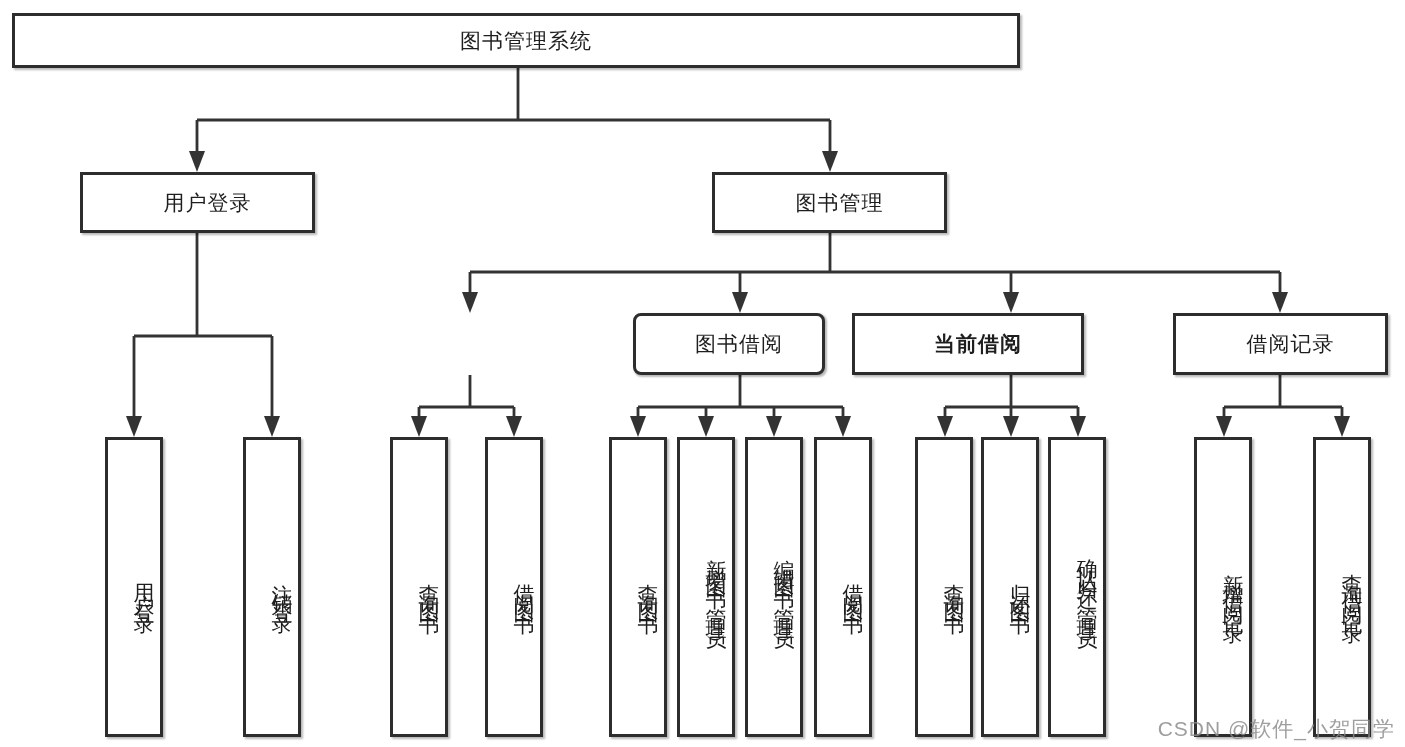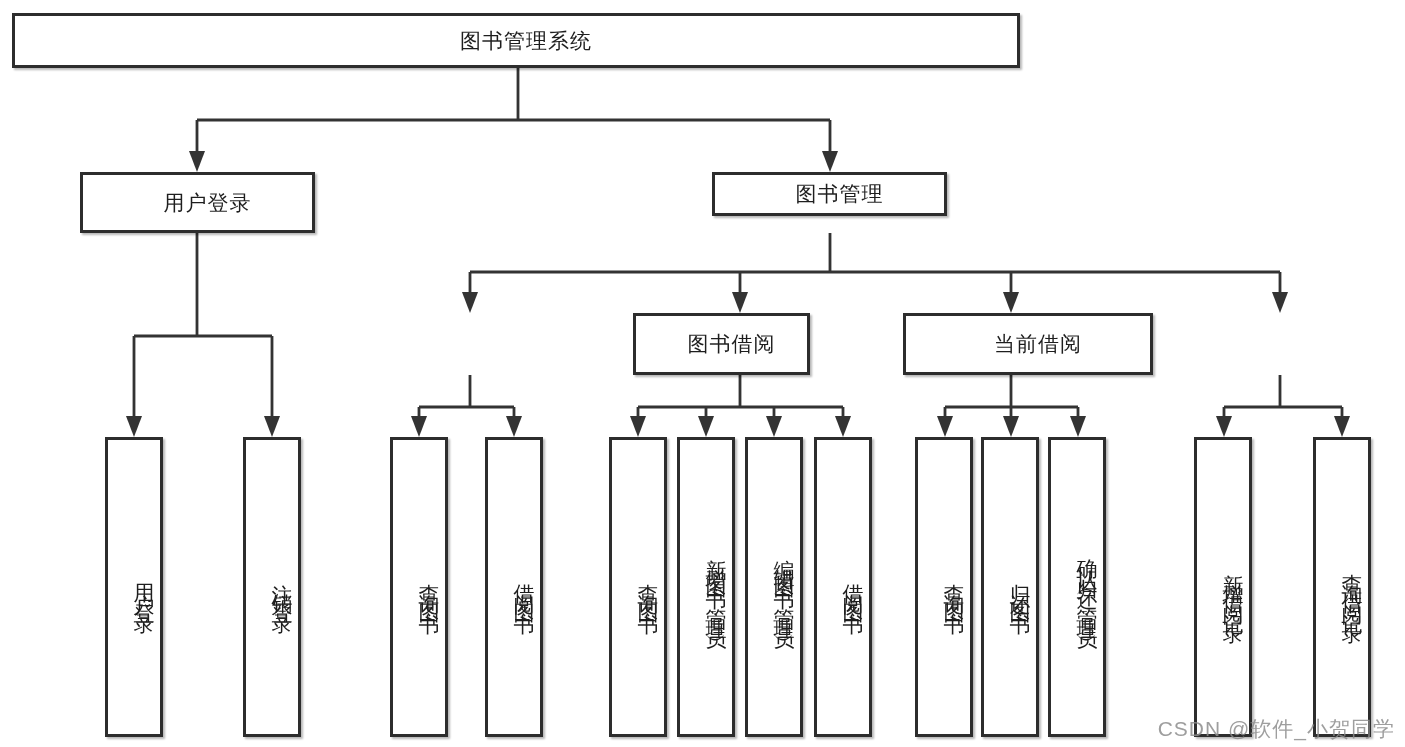--- a/index.html
+++ b/index.html
@@ -102,29 +102,32 @@
     </g>
   </svg>
 
   <div class="node" style="left:12px;top:13px;width:1008px;height:55px;">
     <span class="hlabel">图书管理系统</span>
   </div>
 
   <div class="node" style="left:80px;top:172px;width:235px;height:61px;">
     <span class="hlabel">用户登录</span>
   </div>
-  <div class="node" style="left:712px;top:172px;width:235px;height:44px;">
+  <div class="node" style="left:712px;top:172px;width:235px;height:61px;">
     <span class="hlabel">图书管理</span>
   </div>
 
-  <div class="node" style="left:633px;top:313px;width:177px;height:62px;">
+  <div class="node" style="left:633px;top:313px;width:192px;height:62px;border-radius:8px;">
     <span class="hlabel">图书借阅</span>
   </div>
-  <div class="node" style="left:903px;top:313px;width:250px;height:62px;">
+  <div class="node" style="left:852px;top:313px;width:232px;height:62px;font-weight:bold;">
     <span class="hlabel">当前借阅</span>
+  </div>
+  <div class="node" style="left:1173px;top:313px;width:215px;height:62px;">
+    <span class="hlabel">借阅记录</span>
   </div>
 
   <div class="node leaf" style="left:105px;top:437px;width:58px;height:300px;">
     <span class="vlabel">用户登录</span>
   </div>
   <div class="node leaf" style="left:243px;top:437px;width:58px;height:300px;">
     <span class="vlabel">注销登录</span>
   </div>
   <div class="node leaf" style="left:390px;top:437px;width:58px;height:300px;">
     <span class="vlabel">查询图书</span>

